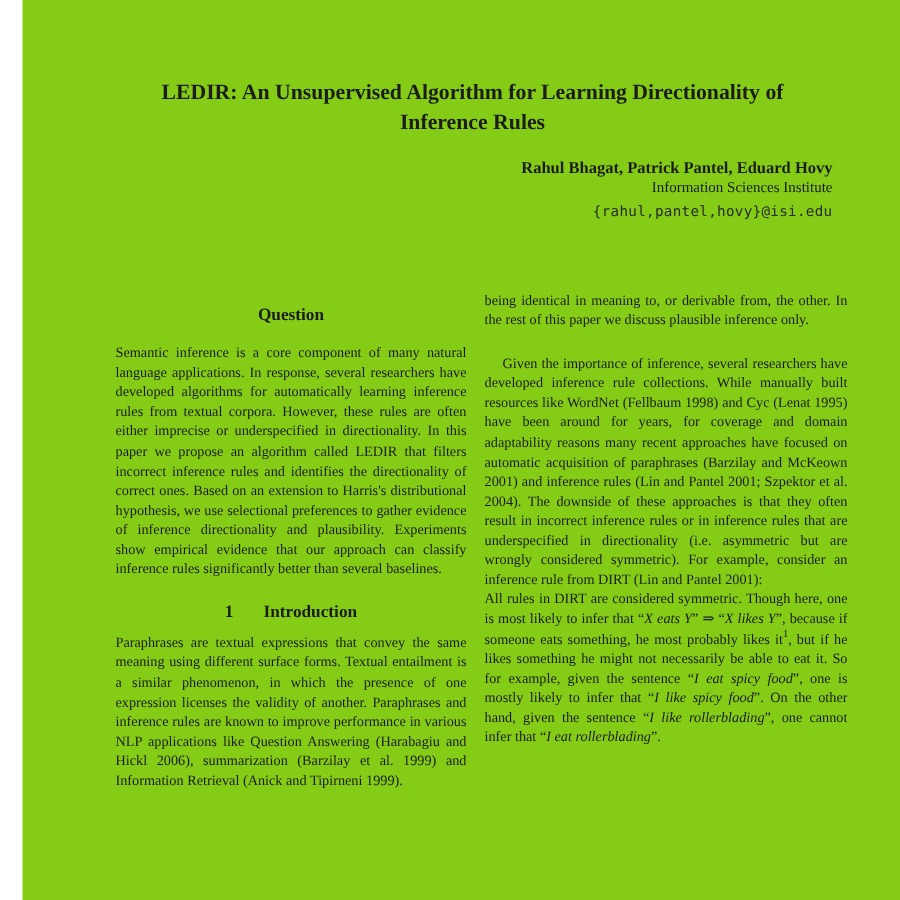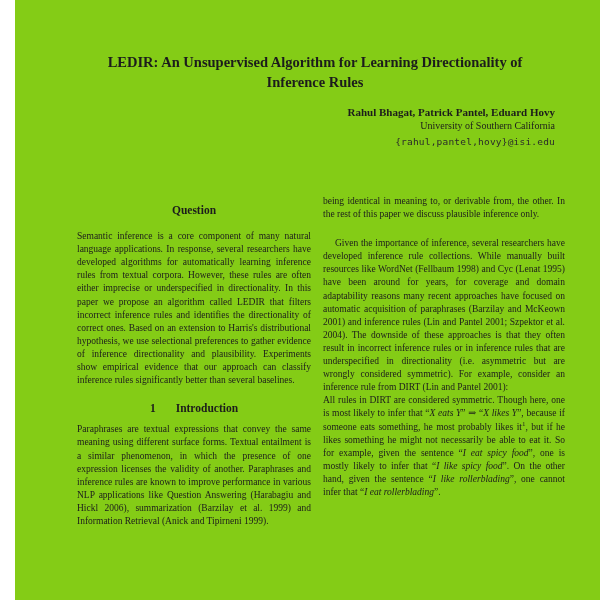--- a/index.html
+++ b/index.html
@@ -60,21 +60,21 @@
 </style>
 </head>
 <body>
 
 <div class="page">
 
   <div class="title">LEDIR: An Unsupervised Algorithm for Learning Directionality of Inference Rules</div>
 
   <div class="authors">
     <div class="author-names">Rahul Bhagat, Patrick Pantel, Eduard Hovy</div>
-    <div class="affil">University of Southern California</div>
+    <div class="affil">Information Sciences Institute</div>
     <div class="email">{rahul,pantel,hovy}@isi.edu</div>
   </div>
 
   <div class="col col-left">
     <div class="abstract-heading">Question</div>
     <p class="body-par abstract-body">Semantic inference is a core component of many natural language applications. In response, several researchers have developed algorithms for automatically learning inference rules from textual corpora. However, these rules are often either imprecise or underspecified in directionality. In this paper we propose an algorithm called LEDIR that filters incorrect inference rules and identifies the directionality of correct ones. Based on an extension to Harris's distributional hypothesis, we use selectional preferences to gather evidence of inference directionality and plausibility. Experiments show empirical evidence that our approach can classify inference rules significantly better than several baselines.</p>
 
     <div class="section-heading">
       <span class="section-num">1</span><span>Introduction</span>
     </div>

